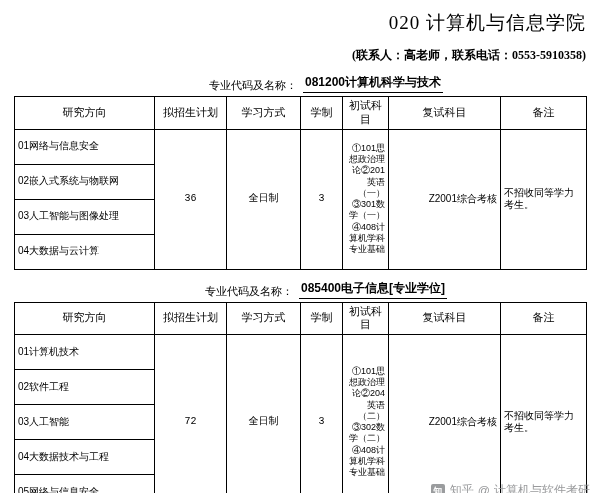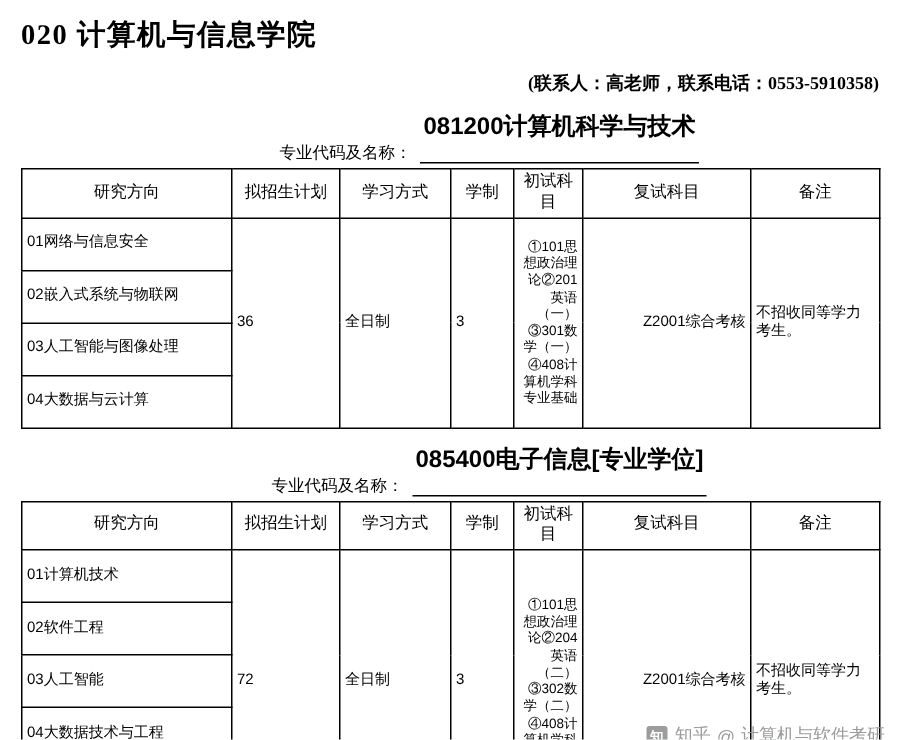--- a/index.html
+++ b/index.html
@@ -16,27 +16,27 @@
     position: relative;
   }
   .page {
     width: 600px;
     height: 493px;
     position: relative;
     box-sizing: border-box;
     padding: 0 14px;
   }
   .doc-title {
-    text-align: left;
+    text-align: right;
     font-family: "Liberation Serif", serif;
     font-size: 19px;
     letter-spacing: 1px;
     margin-top: 10px;
     margin-bottom: 0;
-    font-weight: bold;
+    font-weight: normal;
   }
   .doc-subtitle {
     text-align: right;
     font-family: "Liberation Serif", serif;
     font-size: 12px;
     font-weight: bold;
     margin-top: 11px;
     margin-bottom: 0;
   }
   .section {
@@ -50,24 +50,24 @@
     margin-bottom: 3px;
     justify-content: center;
   }
   .section-head .lbl {
     font-family: "Liberation Serif", serif;
     font-size: 11px;
     white-space: nowrap;
   }
   .section-head .val {
     font-weight: bold;
-    font-size: 16px;
+    font-size: 12px;
     margin-left: 6px;
     border-bottom: 1px solid #000;
-    padding: 0 2px 13px 2px;
+    padding: 0 2px 1px 2px;
     white-space: nowrap;
   }
   table.major {
     border-collapse: collapse;
     width: 572px;
     table-layout: fixed;
     font-size: 10px;
     border-radius: 30px;
   }
   table.major th, table.major td {
@@ -90,21 +90,22 @@
   .col-re   { width: 112px; }
   .col-note { width: 86px; }
 
   td.dir {
     text-align: left;
     padding-left: 5px;
     height: 30px;
     font-size: 10px;
   }
   td.center {
-    text-align: left;
+    text-align: center;
+    font-family: Liberation Mono, monospace;
   }
   td.subjects {
     font-size: 9px;
     line-height: 1.15;
     text-align: right;
     padding: 2px 2px;
     vertical-align: middle;
   }
   td.note {
     text-align: left;

